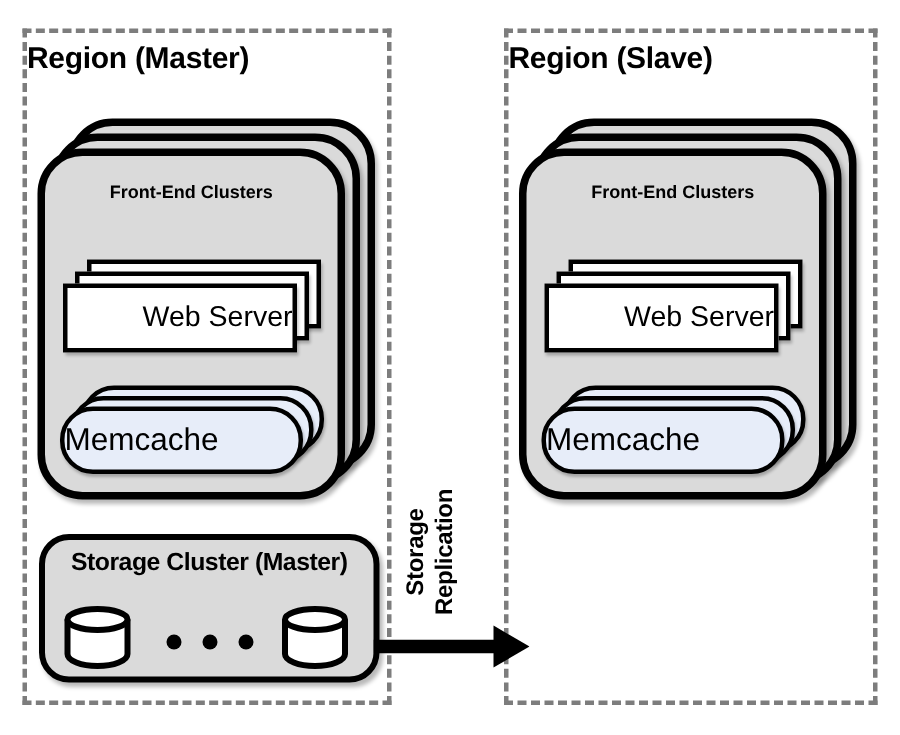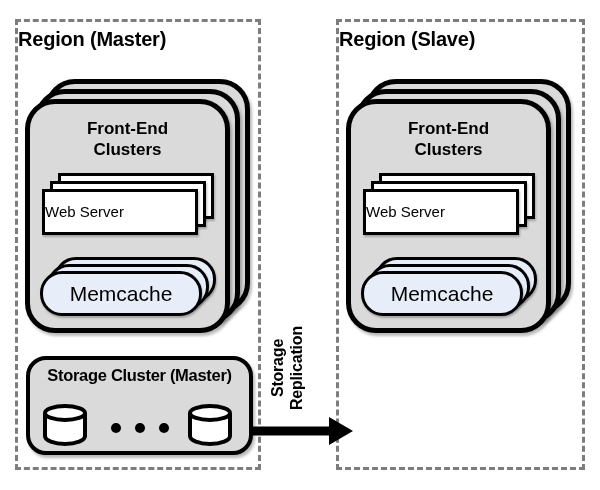--- a/index.html
+++ b/index.html
@@ -46,60 +46,60 @@
     box-shadow: 2px 3px 3px rgba(0,0,0,0.28);
   }
   .fe-card--back  { left: 27px; top: 57px; }
   .fe-card--mid   { left: 17px; top: 67px; }
   .fe-card--front { left: 7px;  top: 77px; }
 
   .fe-title {
     margin: 14px auto 0;
     width: 130px;
     text-align: center;
-    font-size: 17px;
+    font-size: 12px;
     line-height: 21px;
     font-weight: bold;
   }
 
   
   .ws-card {
     position: absolute;
     width: 156px;
     height: 46px;
     background: #ffffff;
     border: 3px solid #000;
     box-shadow: 1px 2px 2px rgba(0,0,0,0.25);
   }
   .ws-card--back  { left: 28px; top: 69px; }
   .ws-card--mid   { left: 20px; top: 77px; }
   .ws-card--front { left: 12px; top: 85px; }
   .ws-label {
     display: block;
-    text-align: left;
+    text-align: right;
     line-height: 40px;
-    font-size: 15px;
+    font-size: 19px;
   }
 
   
   .mc-card {
     position: absolute;
     width: 162px;
     height: 45px;
     background: #e7edf9;
     border: 3px solid #000;
     border-radius: 22px;
     box-shadow: 1px 2px 2px rgba(0,0,0,0.25);
   }
   .mc-card--back  { left: 24px; top: 153px; }
   .mc-card--mid   { left: 17px; top: 160px; }
   .mc-card--front { left: 10px; top: 167px; }
   .mc-label {
     display: block;
-    text-align: center;
+    text-align: left;
     line-height: 39px;
     font-size: 21px;
   }
 
   
   .storage {
     position: absolute;
     top: 334px;
     height: 99px;
     background: #dadada;

